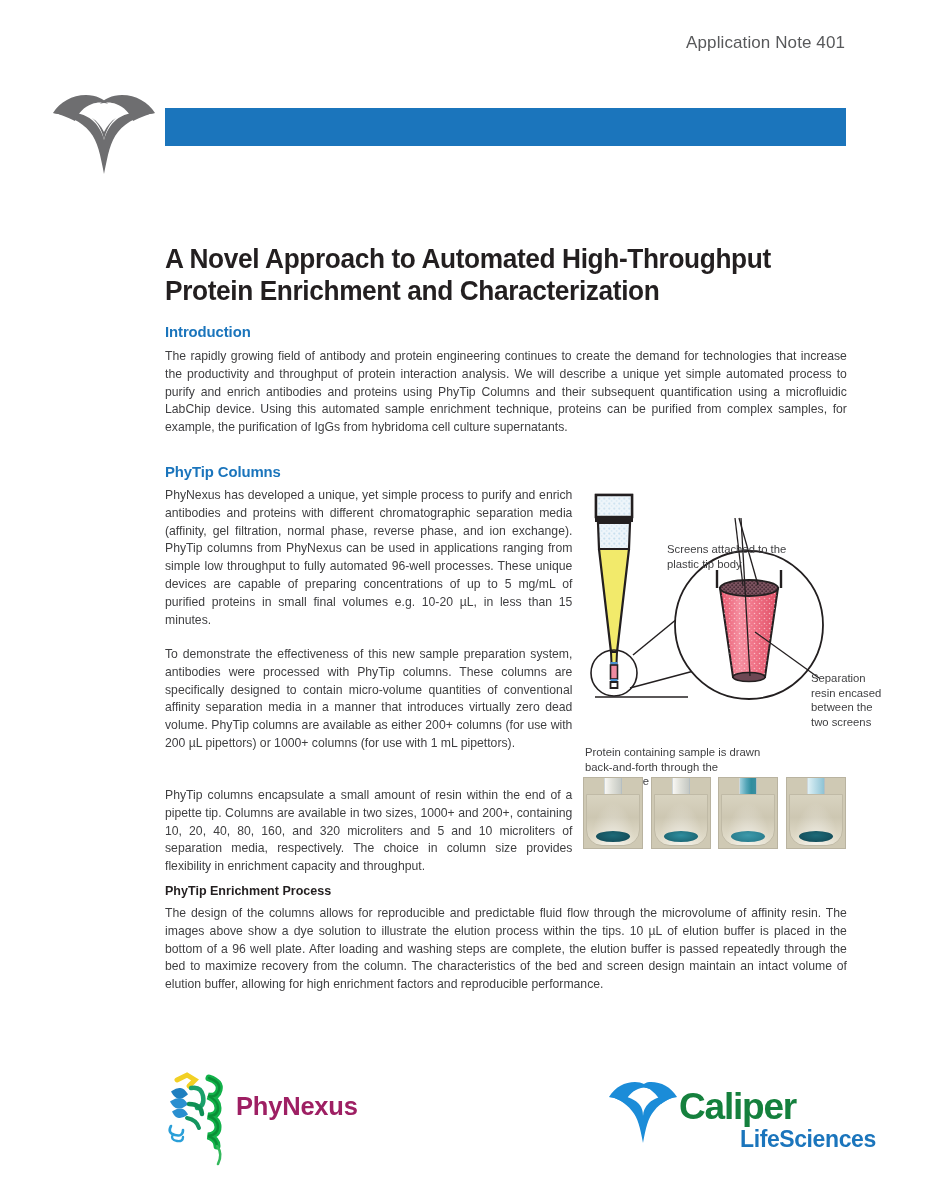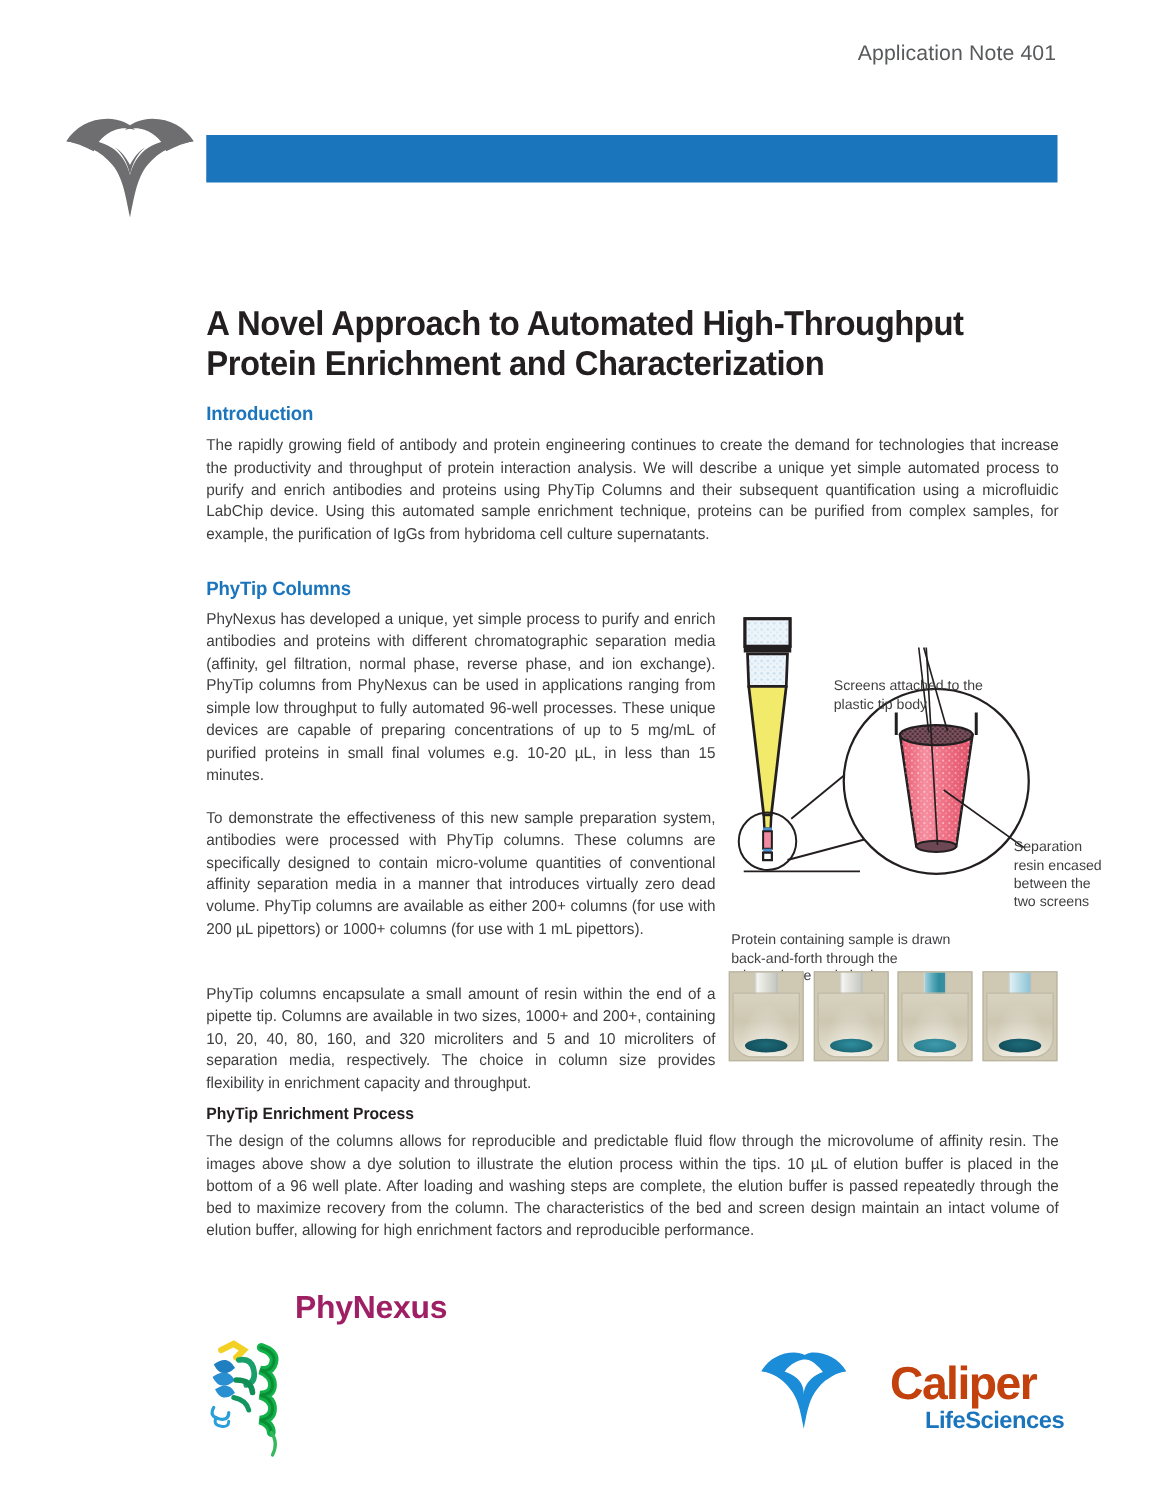--- a/index.html
+++ b/index.html
@@ -170,48 +170,48 @@
   #logo-phynexus {
     position: absolute;
     left: 165px;
     top: 1068px;
     width: 210px;
     height: 100px;
   }
   #phynexus-wordmark {
     position: absolute;
     left: 236px;
-    top: 1032px;
+    top: 1092px;
     font-size: 25.5px;
     font-weight: bold;
     color: #9e1f63;
     letter-spacing: -0.2px;
   }
   #logo-caliper {
     position: absolute;
     left: 608px;
     top: 1075px;
     width: 246px;
     height: 78px;
   }
   #caliper-wordmark {
     position: absolute;
-    left: 712px;
+    left: 679px;
     top: 1086px;
     font-size: 37px;
     font-weight: bold;
-    color: #c2410c;
+    color: #15803d;
     letter-spacing: -1.2px;
     text-align: center;
   }
   #caliper-subword {
     position: absolute;
     left: 740px;
     top: 1126px;
-    font-size: 19px;
+    font-size: 23px;
     font-weight: bold;
     color: #1b75bc;
     letter-spacing: -0.4px;
   }
 </style>
 </head>
 <body>
 
 <div id="app-note-label">Application Note 401</div>
 

